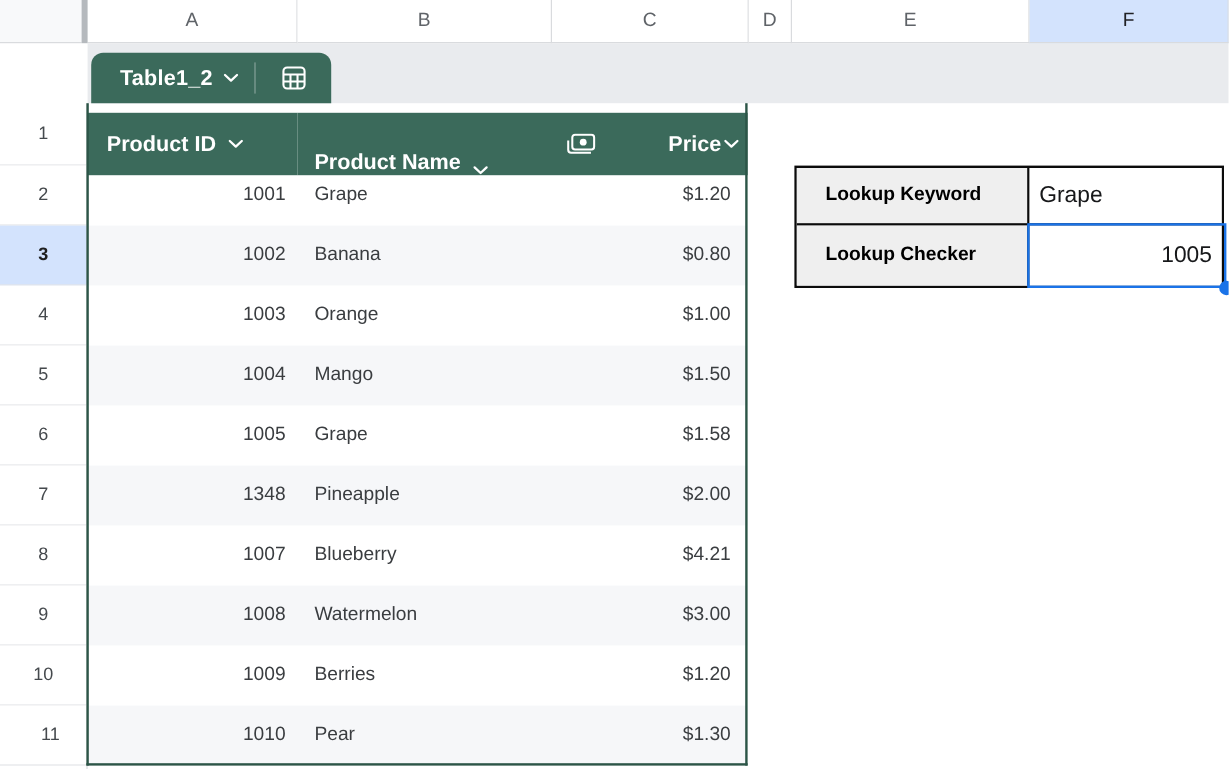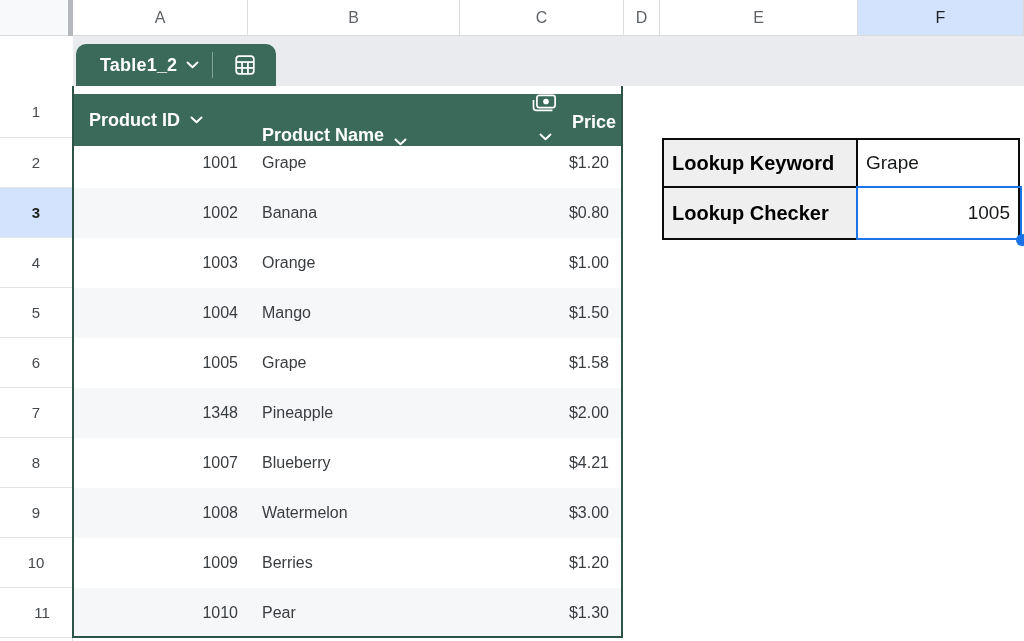--- a/index.html
+++ b/index.html
@@ -57,22 +57,22 @@
   
   .tb-left{ position:absolute; left:72px; top:86px; width:2px; height:552px; background:var(--tborder); z-index:4; }
   .tb-right{ position:absolute; left:621px; top:86px; width:2px; height:552px; background:var(--tborder); z-index:4; }
   .tb-bottom{ position:absolute; left:72px; top:636px; width:551px; height:2px; background:var(--tborder); z-index:4; }
 
   
   .lookup{ position:absolute; left:662px; top:138px; width:358px; height:102px;
     border:2px solid #0B0B0B; display:grid; grid-template-columns:194px 1fr;
     grid-template-rows:48px 1fr; background:#fff; z-index:5; }
   .lk-label{ background:var(--lookup-label); border-right:2px solid #0B0B0B;
-    display:flex; align-items:center; padding-left:8px;
-    font-size:20px; font-weight:700; color:#000; }
+    display:flex; align-items:center; padding-left:24px;
+    font-size:16px; font-weight:700; color:#000; }
   .lk-val{ display:flex; align-items:center; padding:0 8px; font-size:19px; color:#17181A; background:#fff; }
   .lk-val.num{ justify-content:flex-end; }
   .r1{ border-bottom:2px solid #0B0B0B; }
 
   
   .selection{ position:absolute; left:856px; top:186px; width:166px; height:54px;
     border:2px solid var(--blue); z-index:6; }
   .fill-handle{ position:absolute; left:1016px; top:234px; width:12px; height:12px;
     border-radius:50%; background:var(--blue); z-index:7; }
 </style>
@@ -108,21 +108,21 @@
     <svg class="chev" width="13" height="8" viewBox="0 0 13 8">
       <polyline points="1.5,1.5 6.5,6.2 11.5,1.5" fill="none" stroke="#fff" stroke-width="1.9" stroke-linecap="round" stroke-linejoin="round"></polyline>
     </svg>
   </div>
   <div class="ghdr-seg" style="left:248px; width:212px; padding-left:14px;align-items:flex-end;">
     <span>Product Name</span>
     <svg class="chev" width="13" height="8" viewBox="0 0 13 8">
       <polyline points="1.5,1.5 6.5,6.2 11.5,1.5" fill="none" stroke="#fff" stroke-width="1.9" stroke-linecap="round" stroke-linejoin="round"></polyline>
     </svg>
   </div>
-  <div class="ghdr-seg" style="left:460px; width:163px; padding-left:12px; padding-right:7px;flex-direction:column;">
+  <div class="ghdr-seg" style="left:460px; width:163px; padding-left:12px; padding-right:7px;">
     <svg width="25" height="18" viewBox="0 0 26 19">
       <rect x="5" y="1.4" width="19.2" height="13" rx="2.4" fill="none" stroke="#fff" stroke-width="1.8"></rect>
       <circle cx="14.6" cy="7.9" r="3" fill="#fff"></circle>
       <path d="M1.4 6.4 v8.2 a2.6 2.6 0 0 0 2.6 2.6 h17.4" fill="none" stroke="#fff" stroke-width="1.8"></path>
     </svg>
     <span class="ghdr-price-label">Price</span>
     <svg width="13" height="8" viewBox="0 0 13 8" style="margin-left:2px;">
       <polyline points="1.5,1.5 6.5,6.2 11.5,1.5" fill="none" stroke="#fff" stroke-width="1.9" stroke-linecap="round" stroke-linejoin="round"></polyline>
     </svg>
   </div>

